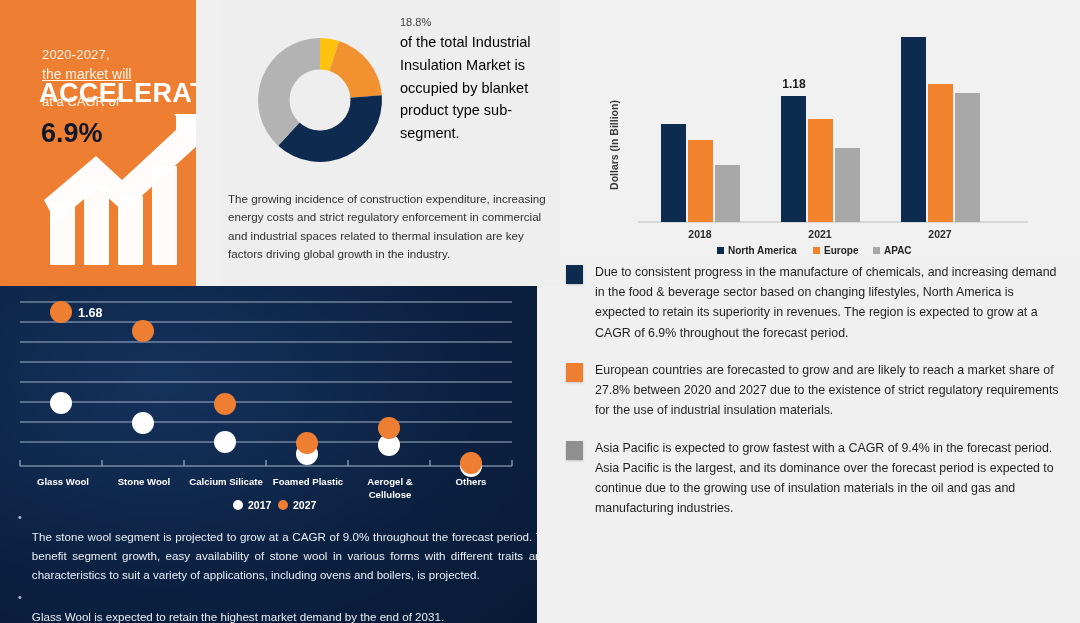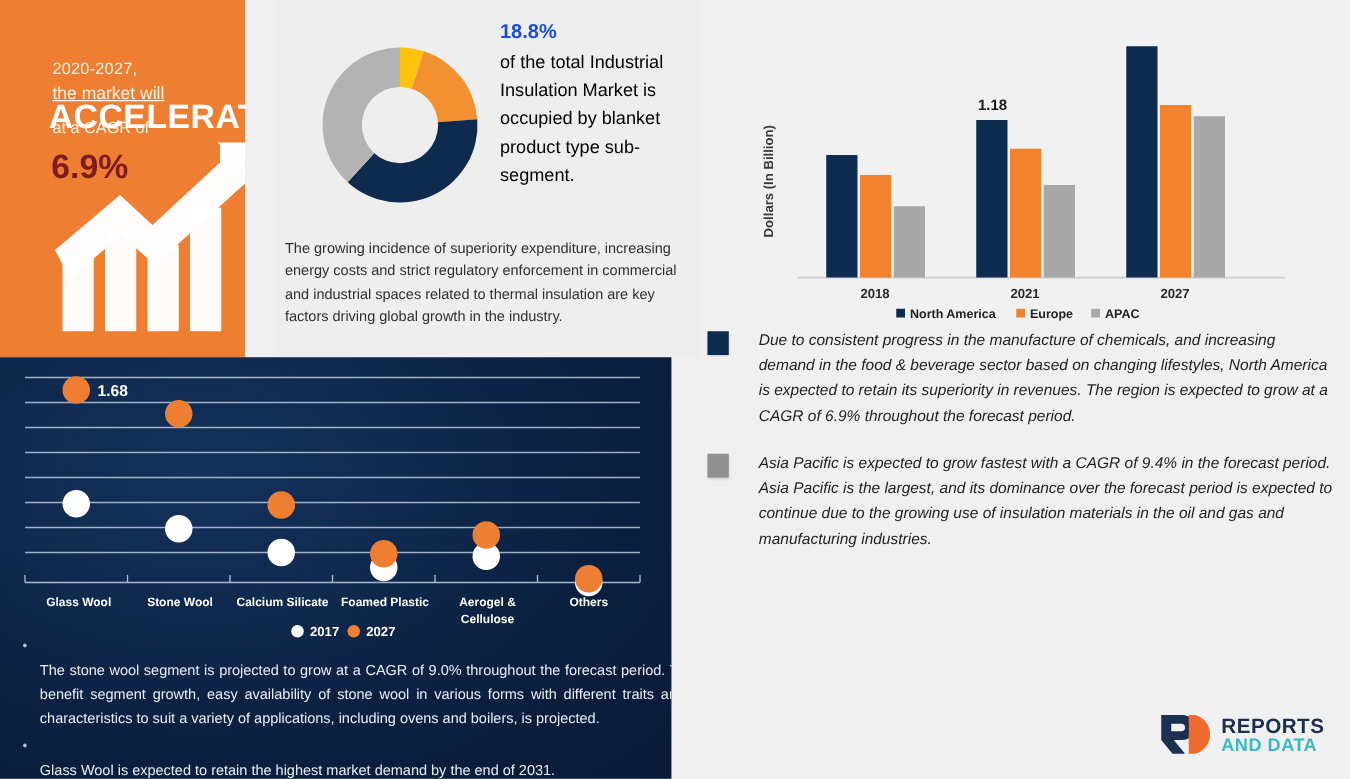--- a/index.html
+++ b/index.html
@@ -36,21 +36,21 @@
     font-size: 27px; font-weight: 700; color: #ffffff;
     letter-spacing: .4px;
     text-align: right;
   }
   .acc-line4 {
     position: absolute; left: 42px; top: 94px;
     font-size: 13px; color: #fdf3e7;
   }
   .acc-cagr {
     position: absolute; left: 41px; top: 118px;
-    font-size: 27px; font-weight: 700; color: #7f1d1d;
+    font-size: 27px; font-weight: 700; color: #0f172a;
   }
   .acc-graphic {
     position: absolute; left: 36px; top: 108px;
     width: 186px; height: 165px;
   }
 
   
   .donut-panel {
     position: absolute; left: 220px; top: 0;
     width: 340px; height: 286px;
@@ -60,21 +60,21 @@
     position: absolute; left: 20px; top: 20px;
     width: 160px; height: 160px;
   }
   .donut-svg { width: 160px; height: 160px; display:block; }
 
   .stat-block {
     position: absolute; left: 180px; top: 14px;
     width: 155px;
   }
   .stat-pct {
-    font-size: 16px; font-weight: 700; color: #1d4ed8;
+    font-size: 11px; font-weight: 400; color: #404040;
     line-height: 1.55;
   }
   .stat-text {
     font-size: 14.5px; color: #000000; line-height: 1.57;
   }
   .donut-para {
     position: absolute; left: 8px; top: 190px; width: 327px;
     font-size: 11.6px; color: #2f2f2f; line-height: 1.58;
   }
 
@@ -108,21 +108,21 @@
     background: #f1f1f1;
   }
   .bar-svg { display: block; }
 
   
   .right-list {
     position: absolute; left: 566px; top: 262px;
     width: 500px;
   }
   .rb {
-    display: flex; gap: 24px; margin-bottom: 17px; font-style: italic;
+    display: flex; gap: 12px; margin-bottom: 17px;
   }
   .rb-swatch {
     flex: 0 0 auto; width: 17px; height: 19px; margin-top: 3px;
     box-shadow: 0 1px 2px rgba(0,0,0,.18);
   }
   .rb-text {
     flex: 1 1 auto; font-size: 12.4px; line-height: 1.63;
     color: #1f1f1f;
   }
 
@@ -173,21 +173,21 @@
           <circle r="30.5" fill="#eeeeee"></circle>
         </g>
       </svg>
     </div>
 
     <div class="stat-block">
       <div class="stat-pct">18.8%</div>
       <div class="stat-text">of the total Industrial Insulation Market is occupied by blanket product type sub-segment.</div>
     </div>
 
-    <div class="donut-para">The growing incidence of superiority expenditure, increasing energy costs and strict regulatory enforcement in commercial and industrial spaces related to thermal insulation are key factors driving global growth in the industry.</div>
+    <div class="donut-para">The growing incidence of construction expenditure, increasing energy costs and strict regulatory enforcement in commercial and industrial spaces related to thermal insulation are key factors driving global growth in the industry.</div>
   </div>
 
   <div class="bar-panel">
     <svg class="bar-svg" width="520" height="258" viewBox="0 0 520 258">
       <text x="58" y="145" transform="rotate(-90 58 145)" text-anchor="middle" font-family="Liberation Sans, sans-serif" font-size="10.5" font-weight="700" fill="#3a3a3a">Dollars (In Billion)</text>
 
       <line x1="78" y1="222" x2="468" y2="222" stroke="#cfcfcf" stroke-width="1.4"></line>
 
       <rect x="101" y="124" width="25" height="98" fill="#0d2a4f"></rect>
       <rect x="128" y="140" width="25" height="82" fill="#f2822c"></rect>
@@ -213,20 +213,24 @@
         <rect x="313" y="247" width="7" height="7" fill="#a8a8a8"></rect>
         <text x="324" y="254" font-family="Liberation Sans, sans-serif" font-size="10" font-weight="700" fill="#222">APAC</text>
       </g>
     </svg>
   </div>
 
   <div class="right-list">
     <div class="rb">
       <div class="rb-swatch" style="background:#0d2a4f"></div>
       <div class="rb-text">Due to consistent progress in the manufacture of chemicals, and increasing demand in the food &amp; beverage sector based on changing lifestyles, North America is expected to retain its superiority in revenues. The region is expected to grow at a CAGR of 6.9% throughout the forecast period.</div>
+    </div>
+    <div class="rb">
+      <div class="rb-swatch" style="background:#ee7f32"></div>
+      <div class="rb-text">European countries are forecasted to grow and are likely to reach a market share of 27.8% between 2020 and 2027 due to the existence of strict regulatory requirements for the use of industrial insulation materials.</div>
     </div>
     <div class="rb">
       <div class="rb-swatch" style="background:#8f8f8f"></div>
       <div class="rb-text">Asia Pacific is expected to grow fastest with a CAGR of 9.4% in the forecast period. Asia Pacific is the largest, and its dominance over the forecast period is expected to continue due to the growing use of insulation materials in the oil and gas and manufacturing industries.</div>
     </div>
   </div>
 
   <div class="dark-panel">
 
     <svg class="dot-svg" width="560" height="230" viewBox="0 0 560 230">
@@ -295,24 +299,14 @@
         <span class="bdot">•</span>
         <span class="btxt">The stone wool segment is projected to grow at a CAGR of 9.0% throughout the forecast period. To benefit segment growth, easy availability of stone wool in various forms with different traits and characteristics to suit a variety of applications, including ovens and boilers, is projected.</span>
       </div>
       <div class="dark-bullet">
         <span class="bdot">•</span>
         <span class="btxt">Glass Wool is expected to retain the highest market demand by the end of 2031.</span>
       </div>
     </div>
   </div>
 
-  <div class="logo">
-    <svg class="logo-svg" width="140" height="40" viewBox="0 0 140 40">
-
-      <path d="M4 6 H21 a10 10 0 0 1 0 20 H14 l9 11 H13 L4 26 Z M12 13 v6 h8 a3 3 0 0 0 0 -6 Z" fill="#1b2f4e"></path>
-
-      <path d="M26 6 h5 a16 16 0 0 1 0 31 h-5 Z" fill="#ef6a2c"></path>
-      <text x="52" y="20" font-family="Liberation Sans, sans-serif" font-size="16.5" font-weight="700" letter-spacing="0.4" fill="#1b2f4e">REPORTS</text>
-      <text x="52" y="35" font-family="Liberation Sans, sans-serif" font-size="14.5" font-weight="700" letter-spacing="0.4" fill="#39b9c6">AND DATA</text>
-    </svg>
-  </div>
 
 </div>
 
 </body></html>

